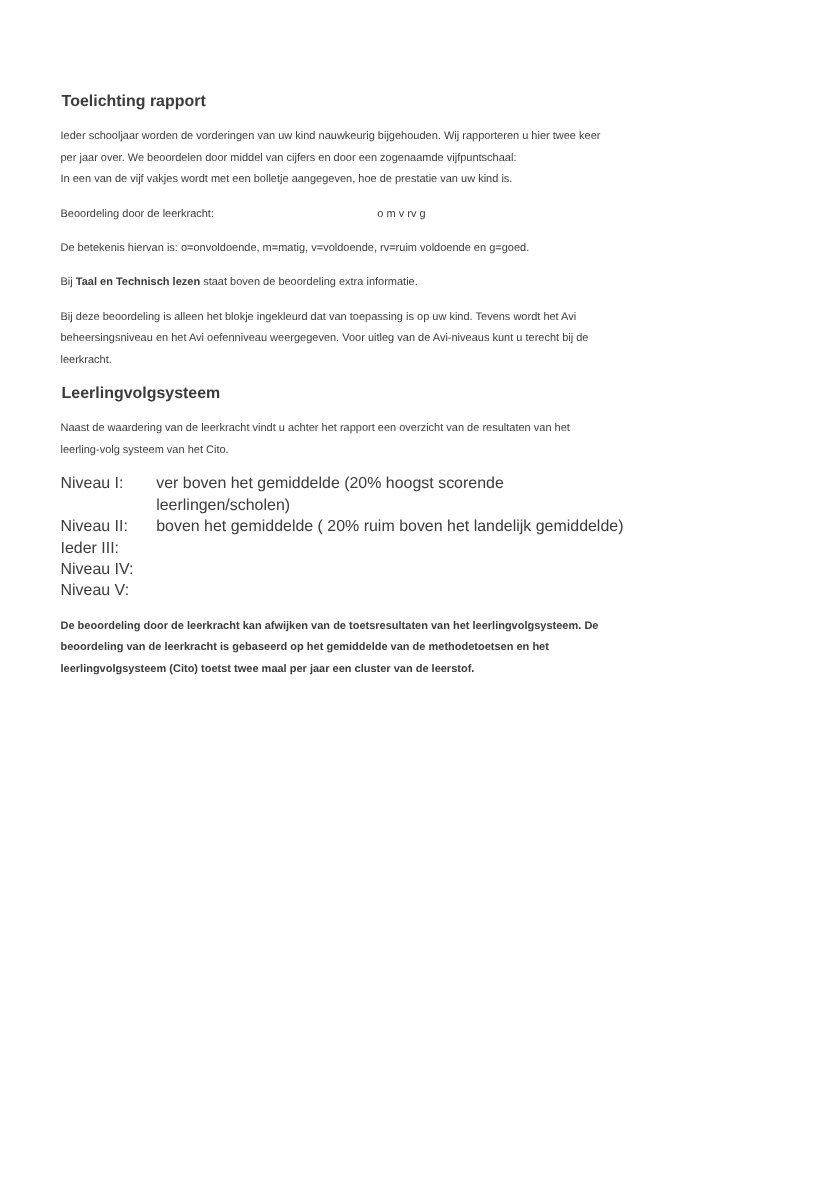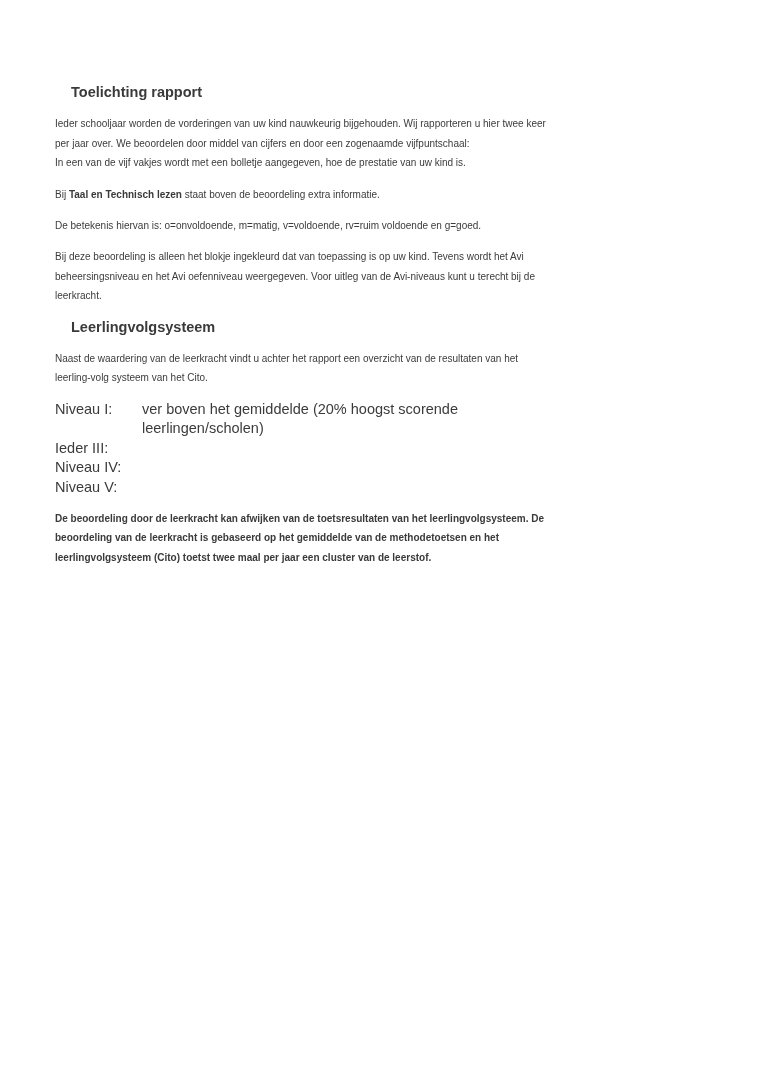--- a/index.html
+++ b/index.html
@@ -18,21 +18,21 @@
     width: 763px;
     height: 1080px;
     padding: 83px 56px 0 55px;
     background: #ffffff;
     overflow: hidden;
   }
   .h {
     font-size: 14.5px;
     font-weight: 700;
     line-height: 19.4px;
-    margin: 0 0 12px 16px;
+    margin: 0 0 12px 1px;
     color: #3a3a3a;
   }
   .para {
     font-size: 10px;
     line-height: 19.4px;
     margin: 0 0 12px 0;
   }
   .pre {
     white-space: pre-line;
   }
@@ -65,39 +65,44 @@
 <body>
 
 <div class="page">
 
   <h2 class="h">Toelichting rapport</h2>
 
   <p class="para pre">Ieder schooljaar worden de vorderingen van uw kind nauwkeurig bijgehouden. Wij rapporteren u hier twee keer
 per jaar over. We beoordelen door middel van cijfers en door een zogenaamde vijfpuntschaal:
 In een van de vijf vakjes wordt met een bolletje aangegeven, hoe de prestatie van uw kind is.</p>
 
+  <p class="para"><span class="assess-label">Beoordeling door de leerkracht:</span><span>o m v rv g</span></p>
+
+  <p class="para">De betekenis hiervan is: o=onvoldoende, m=matig, v=voldoende, rv=ruim voldoende en g=goed.</p>
 
   <p class="para"><span>Bij </span><span class="bold">Taal en Technisch lezen</span><span> staat boven de beoordeling extra informatie.</span></p>
-
-  <p class="para">De betekenis hiervan is: o=onvoldoende, m=matig, v=voldoende, rv=ruim voldoende en g=goed.</p>
 
   <p class="para pre">Bij deze beoordeling is alleen het blokje ingekleurd dat van toepassing is op uw kind. Tevens wordt het Avi
 beheersingsniveau en het Avi oefenniveau weergegeven. Voor uitleg van de Avi-niveaus kunt u terecht bij de
 leerkracht.</p>
 
   <h2 class="h">Leerlingvolgsysteem</h2>
 
   <p class="para pre">Naast de waardering van de leerkracht vindt u achter het rapport een overzicht van de resultaten van het
 leerling-volg systeem van het Cito.</p>
 
   <div class="levels">
     <div class="level-row">
       <span class="level-label">Niveau I:</span>
       <span class="level-desc">ver boven het gemiddelde (20% hoogst scorende
 leerlingen/scholen)</span>
+    </div>
+    <div class="level-row">
+      <span class="level-label">Niveau II:</span>
+      <span class="level-desc">boven het gemiddelde ( 20% ruim boven het landelijk gemiddelde)</span>
     </div>
     <div class="level-row">
       <span class="level-label">Ieder III:</span>
     </div>
     <div class="level-row">
       <span class="level-label">Niveau IV:</span>
     </div>
     <div class="level-row">
       <span class="level-label">Niveau V:</span>
     </div>

